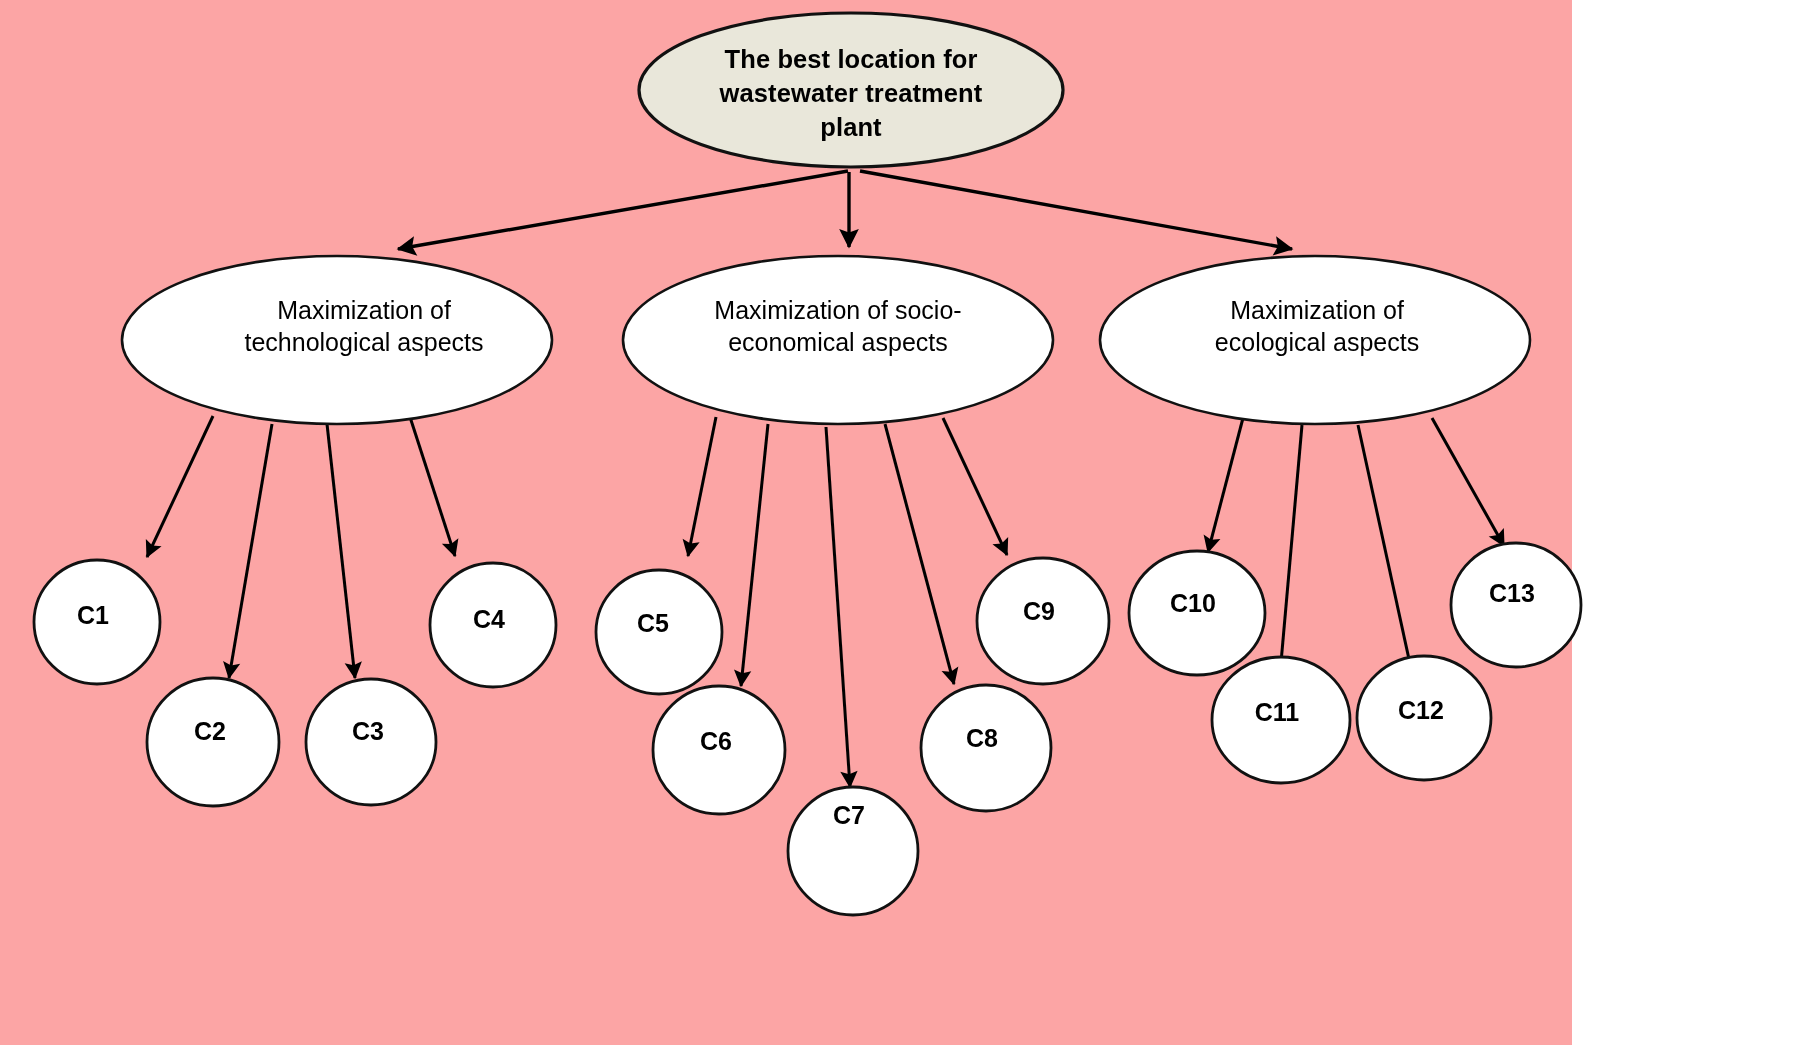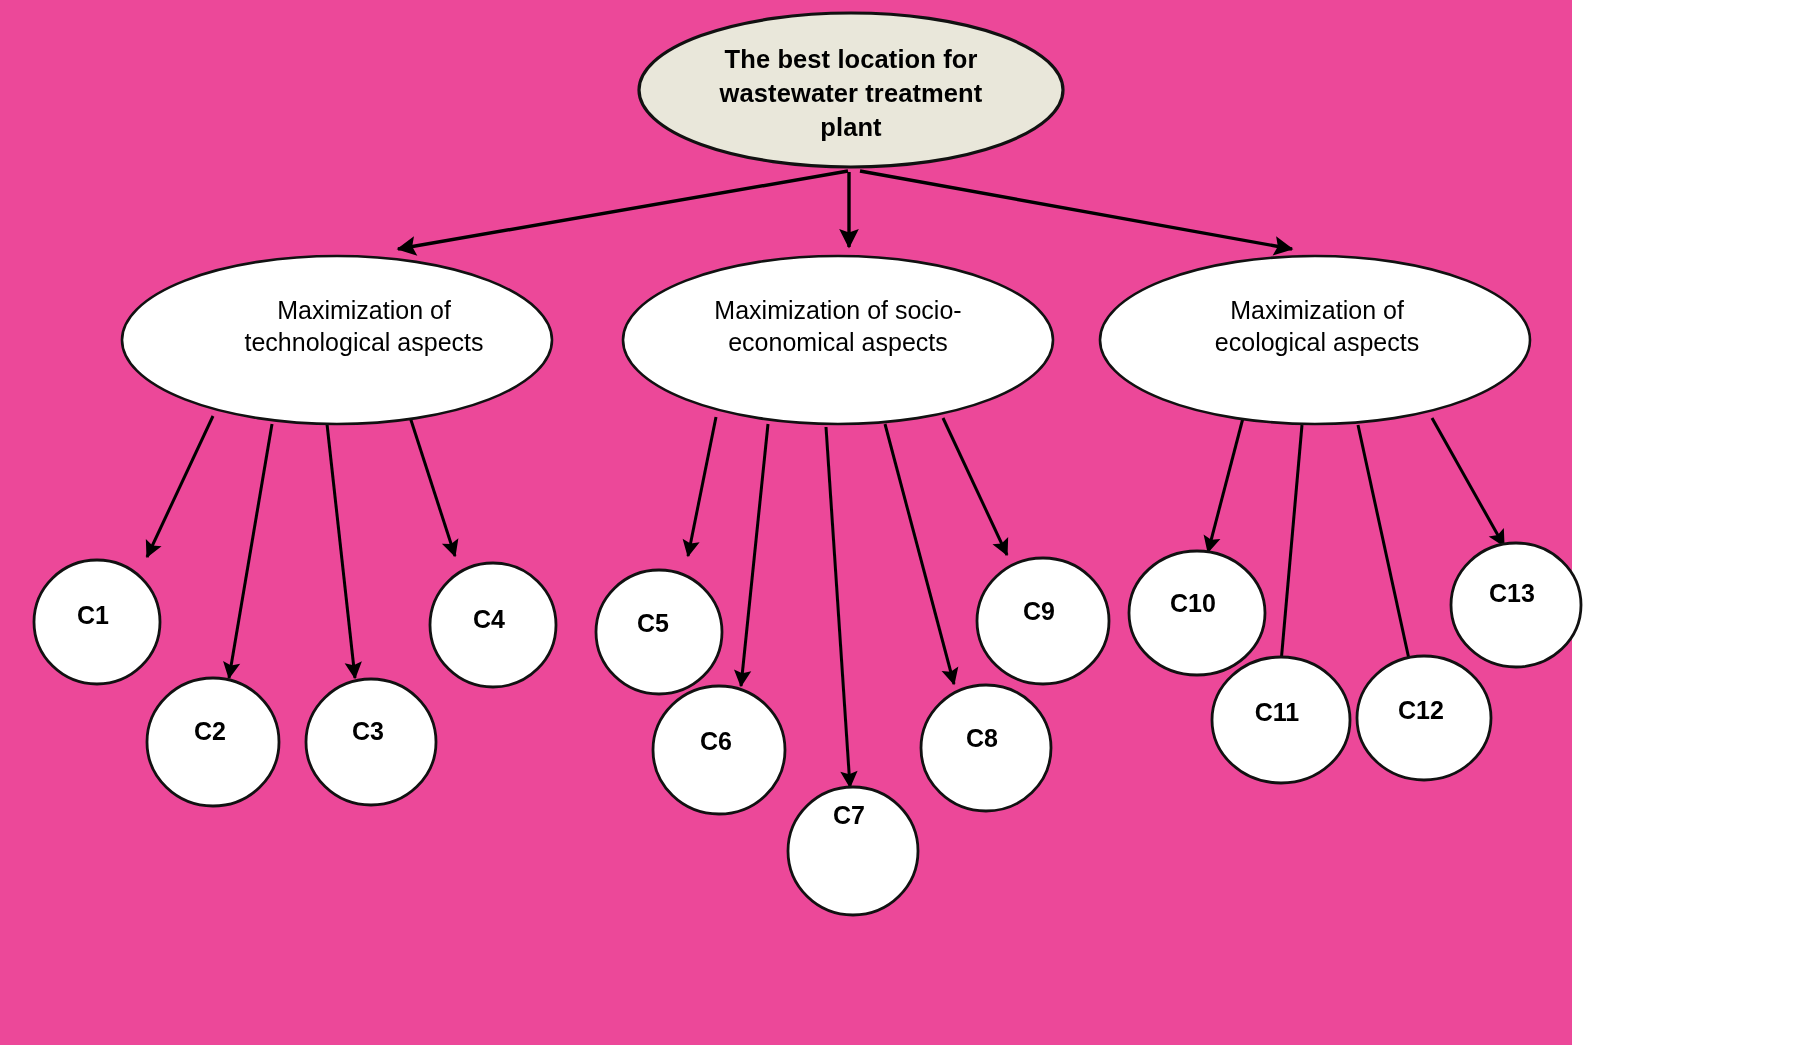--- a/index.html
+++ b/index.html
@@ -10,21 +10,21 @@
   body {
     width: 1807px;
     height: 1045px;
     font-family: "Liberation Sans", sans-serif;
     overflow: hidden;
   }
   #diagram-root {
     position: relative;
     width: 1572px;
     height: 1045px;
-    background: #ec4899;
+    background: #fca5a5;
   }
   svg#diagram-canvas {
     display: block;
     width: 1807px;
     height: 1045px;
   }
   .node-shape {
     stroke: #111111;
     vector-effect: non-scaling-stroke;
   }

